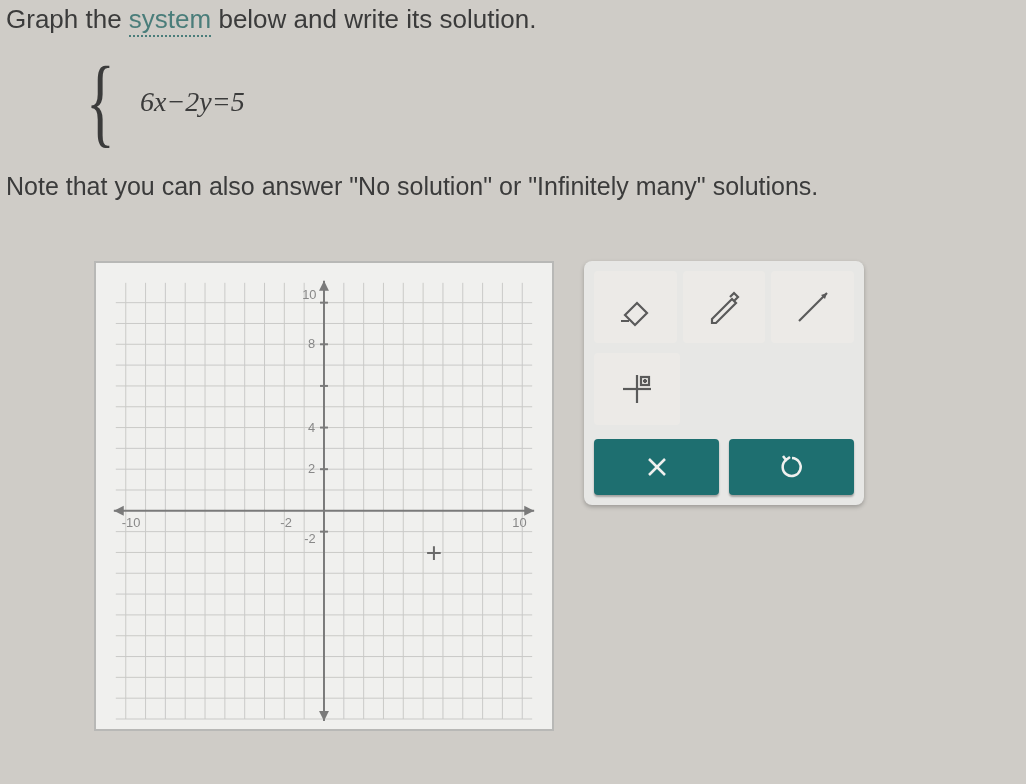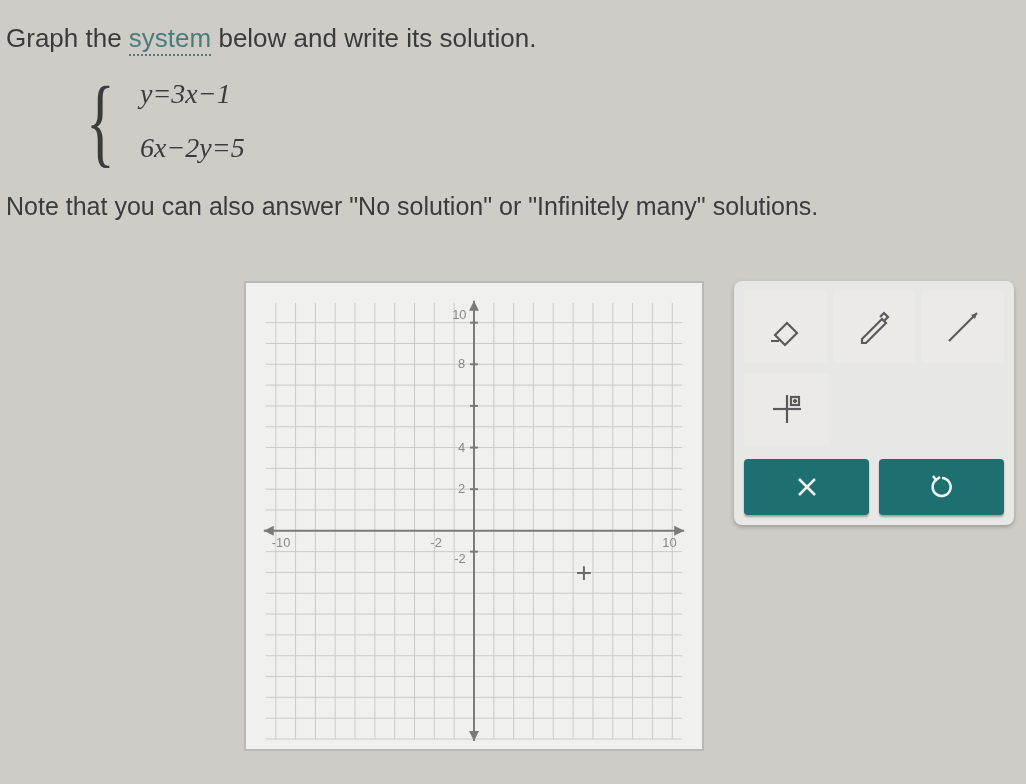--- a/index.html
+++ b/index.html
@@ -6,21 +6,21 @@
   html, body {
     margin: 0;
     padding: 0;
     width: 1026px;
     height: 784px;
     background: #cfccc7;
     font-family: "Helvetica Neue", Arial, sans-serif;
     overflow: hidden;
   }
   .page {
-    padding: 23px 12px 12px 6px;
+    padding: 4px 12px 12px 6px;
     color: #4a4a4a;
   }
   .instruction {
     font-size: 26px;
     color: #3b3b3b;
     margin: 0 0 24px 0;
   }
   .instruction .system {
     color: #4a7d7a;
     border-bottom: 2px dotted #4a7d7a;
@@ -51,22 +51,21 @@
     color: #3b3b3b;
   }
   .note {
     font-size: 25px;
     color: #3b3b3b;
     margin-bottom: 60px;
   }
   .workspace {
     display: flex;
     gap: 30px;
-    margin-left: 112px;
-    justify-content: flex-end;
+    margin-left: 88px;
   }
   .graph {
     width: 460px;
     height: 470px;
     background: #f0f0ee;
     border: 2px solid #b8b8b6;
     position: relative;
   }
   .graph svg { position: absolute; inset: 0; }
   .gridline { stroke: #c9c9c7; stroke-width: 1; }
@@ -131,21 +130,20 @@
 
 <div class="page">
 
   <p class="instruction">
     <span>Graph the </span><a class="system">system</a><span> below and write its solution.</span>
   </p>
 
   <div class="equations">
     <div class="brace">{</div>
     <div class="eq-stack">
-      <div>y=3x−1</div>
       <div>6x−2y=5</div>
     </div>
   </div>
 
   <p class="note">Note that you can also answer "No solution" or "Infinitely many" solutions.</p>
 
   <div class="workspace">
 
     <div class="graph">
       <svg viewBox="0 0 460 470">

